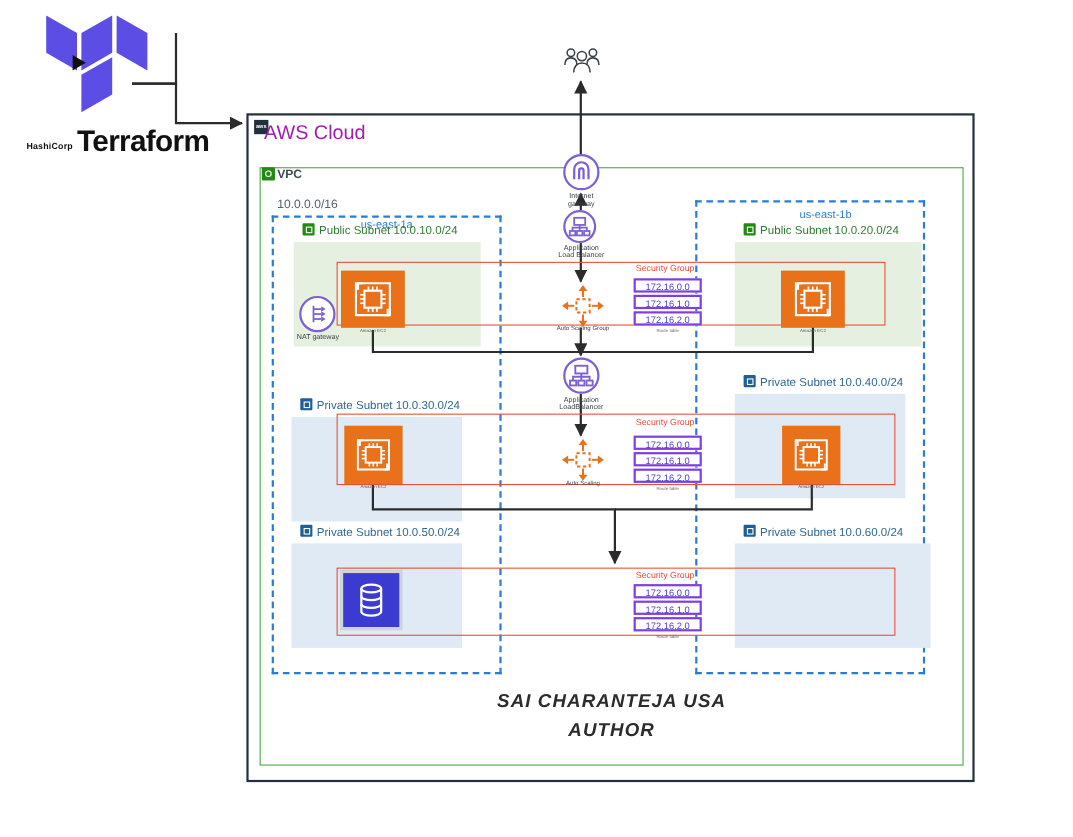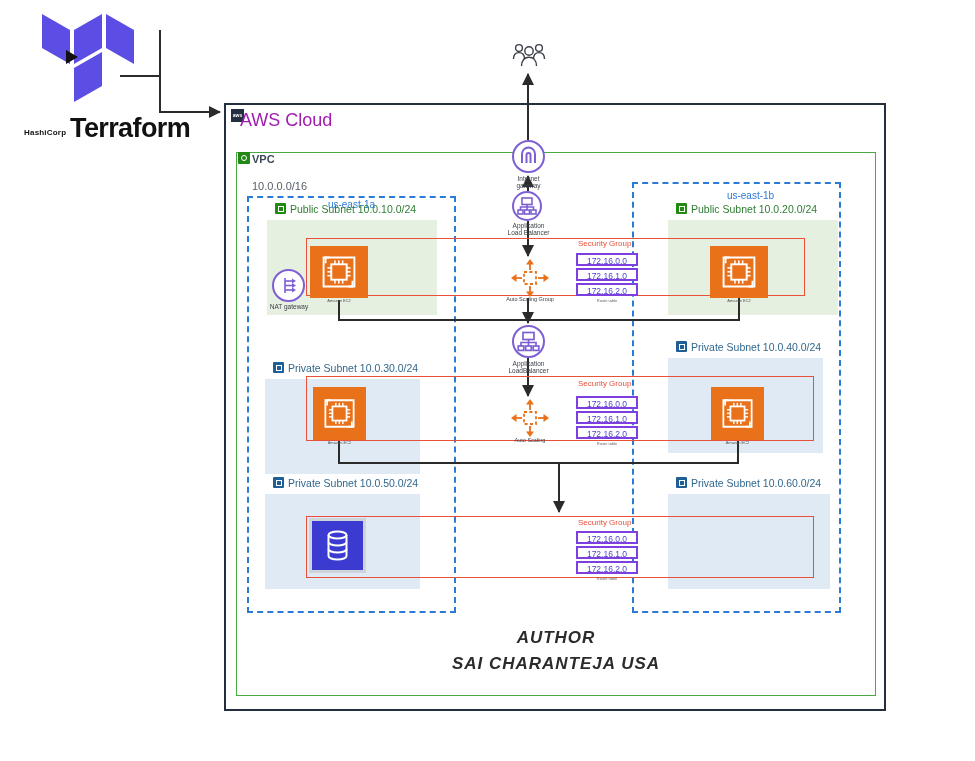--- a/index.html
+++ b/index.html
@@ -48,21 +48,21 @@
   .sn-icon.pub{background:#248814;}
   .sn-icon.priv{background:#1f5f96;}
   .sn-icon:after{content:"";position:absolute;left:2.5px;top:2.5px;width:6px;height:6px;
                  border:1px solid #fff;box-sizing:border-box;}
 
   #sn-10{left:267px;top:220px;width:170px;height:95px;}
   #sn-20{left:668px;top:220px;width:170px;height:95px;}
   #sn-30{left:265px;top:358px;width:155px;height:95px;margin-top:21px;}
   #sn-40{left:668px;top:358px;width:155px;height:95px;}
   #sn-50{left:265px;top:494px;width:155px;height:95px;}
-  #sn-60{left:668px;top:494px;width:162px;height:95px;}
+  #sn-60{left:668px;top:494px;width:178px;height:95px;}
   .sn-hdr-pos{position:absolute;left:8px;top:-17px;white-space:nowrap;}
 
   
   .sg{border:1.5px solid #e8503a;box-sizing:border-box;}
   #sg-1{left:306px;top:238px;width:499px;height:58px;}
   #sg-2{left:306px;top:376px;width:508px;height:65px;}
   #sg-3{left:306px;top:516px;width:508px;height:62px;}
   .sg-label{font-size:8px;color:#e8503a;white-space:nowrap;margin-left:44px;}
   #sg-1-label{left:534px;top:239px;}
   #sg-2-label{left:534px;top:379px;}
@@ -448,15 +448,15 @@
   <div class="rt-cap">Route table</div>
 </div>
 <div class="abs" id="rt-3">
   <div class="rt-box">172.16.0.0</div>
   <div class="rt-box">172.16.1.0</div>
   <div class="rt-box">172.16.2.0</div>
   <div class="rt-cap">Route table</div>
 </div>
 
 <div class="abs" id="author">
+  <div>SAI CHARANTEJA USA</div>
   <div>AUTHOR</div>
-  <div>SAI CHARANTEJA USA</div>
 </div>
 
 </body></html>

